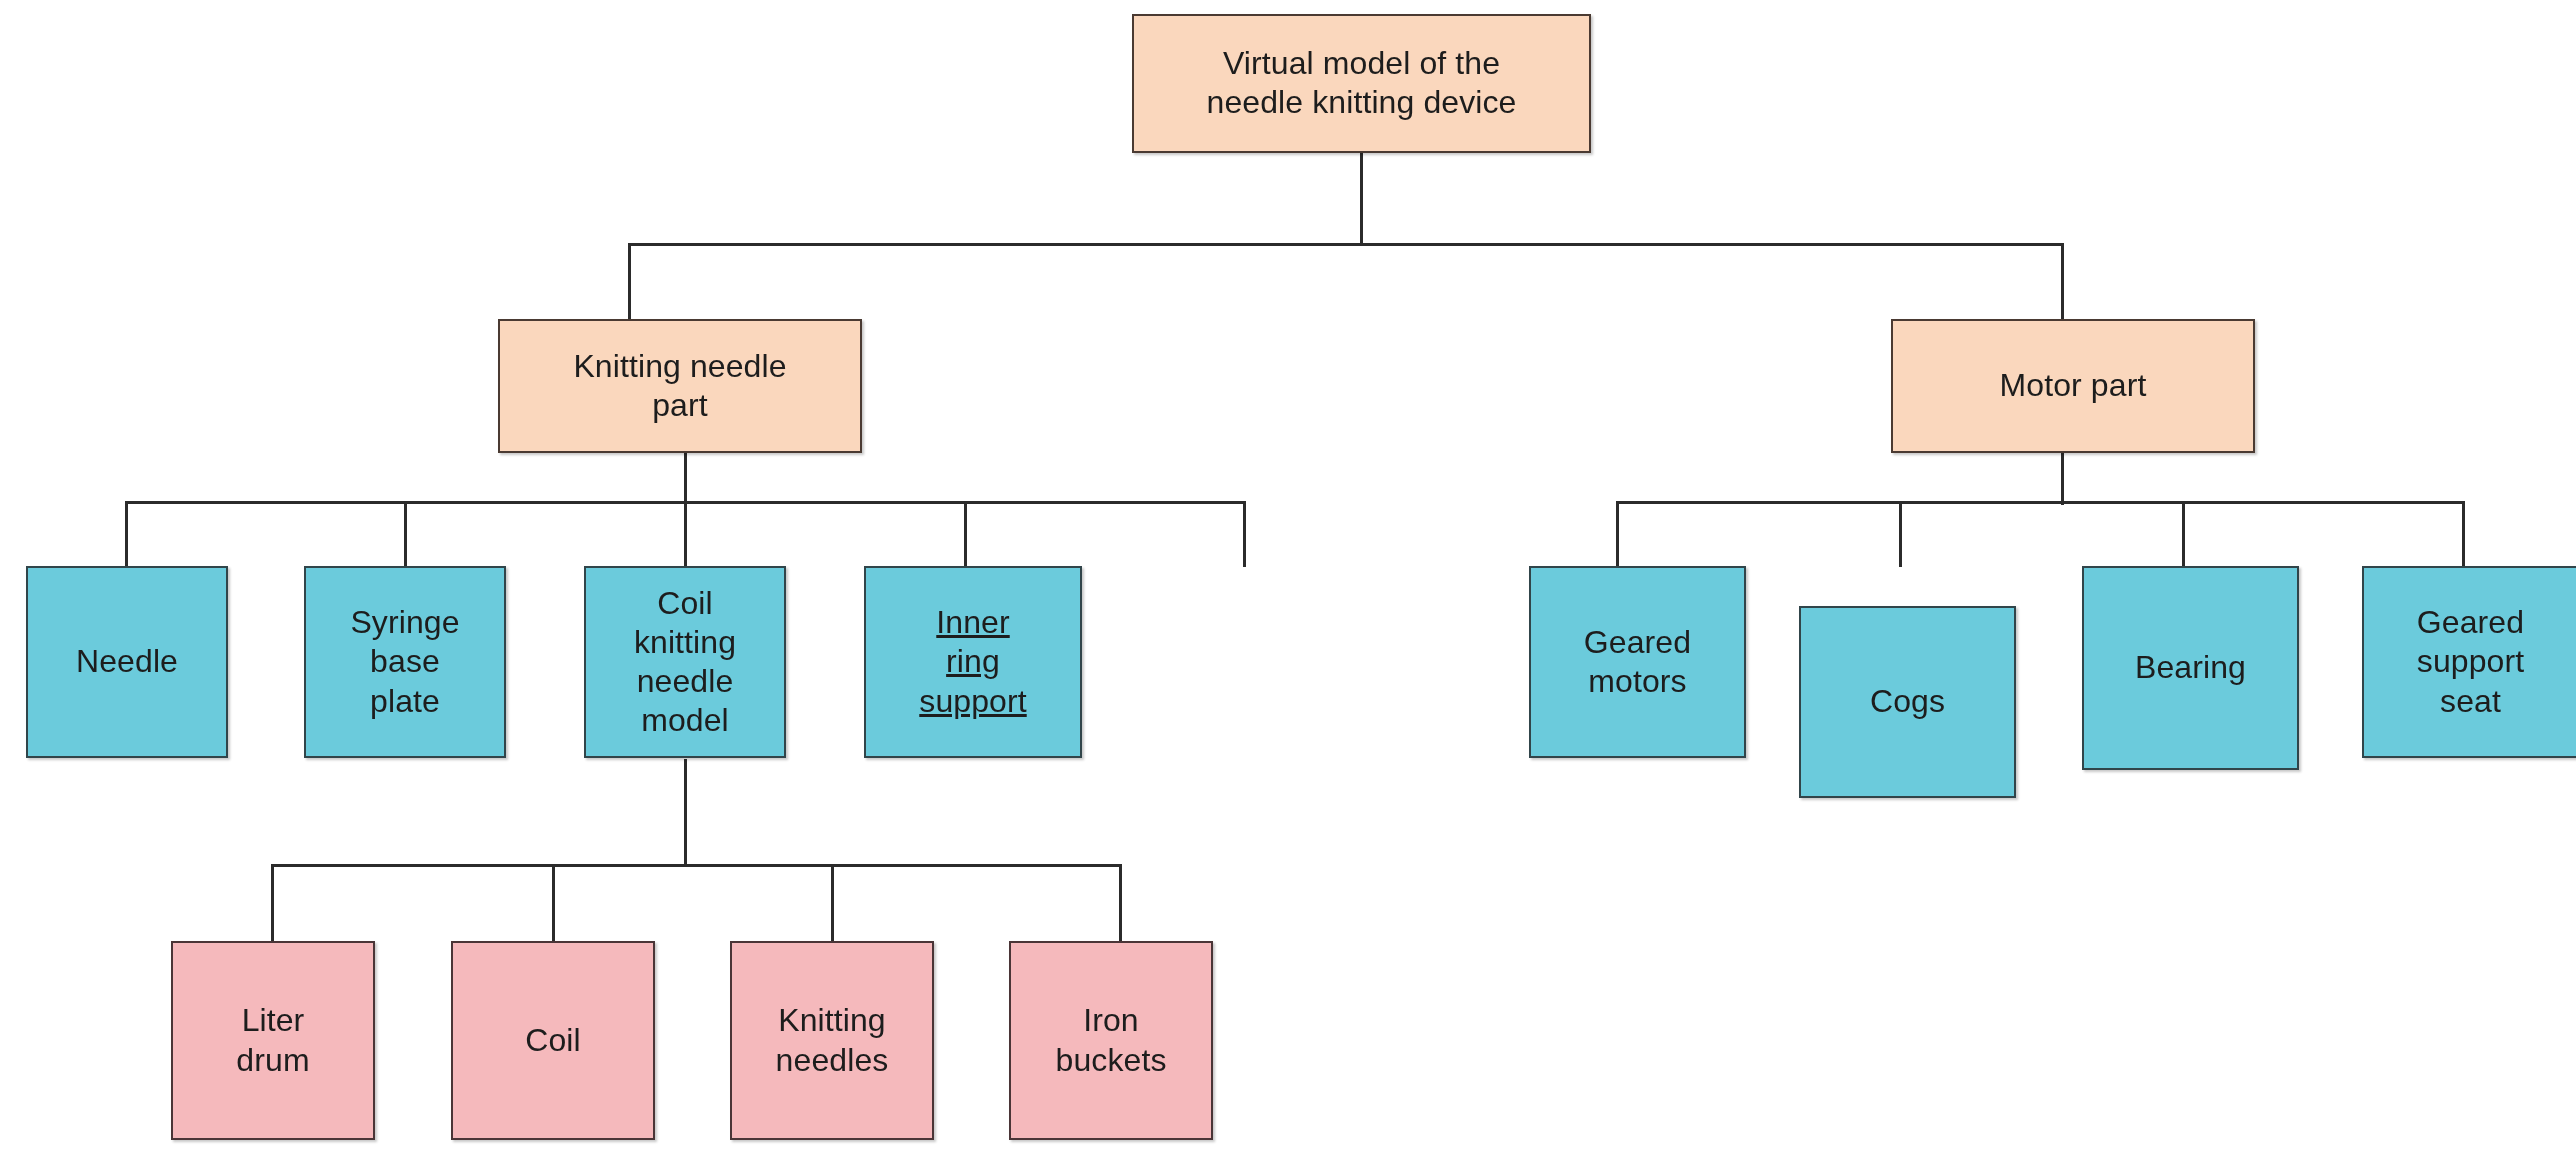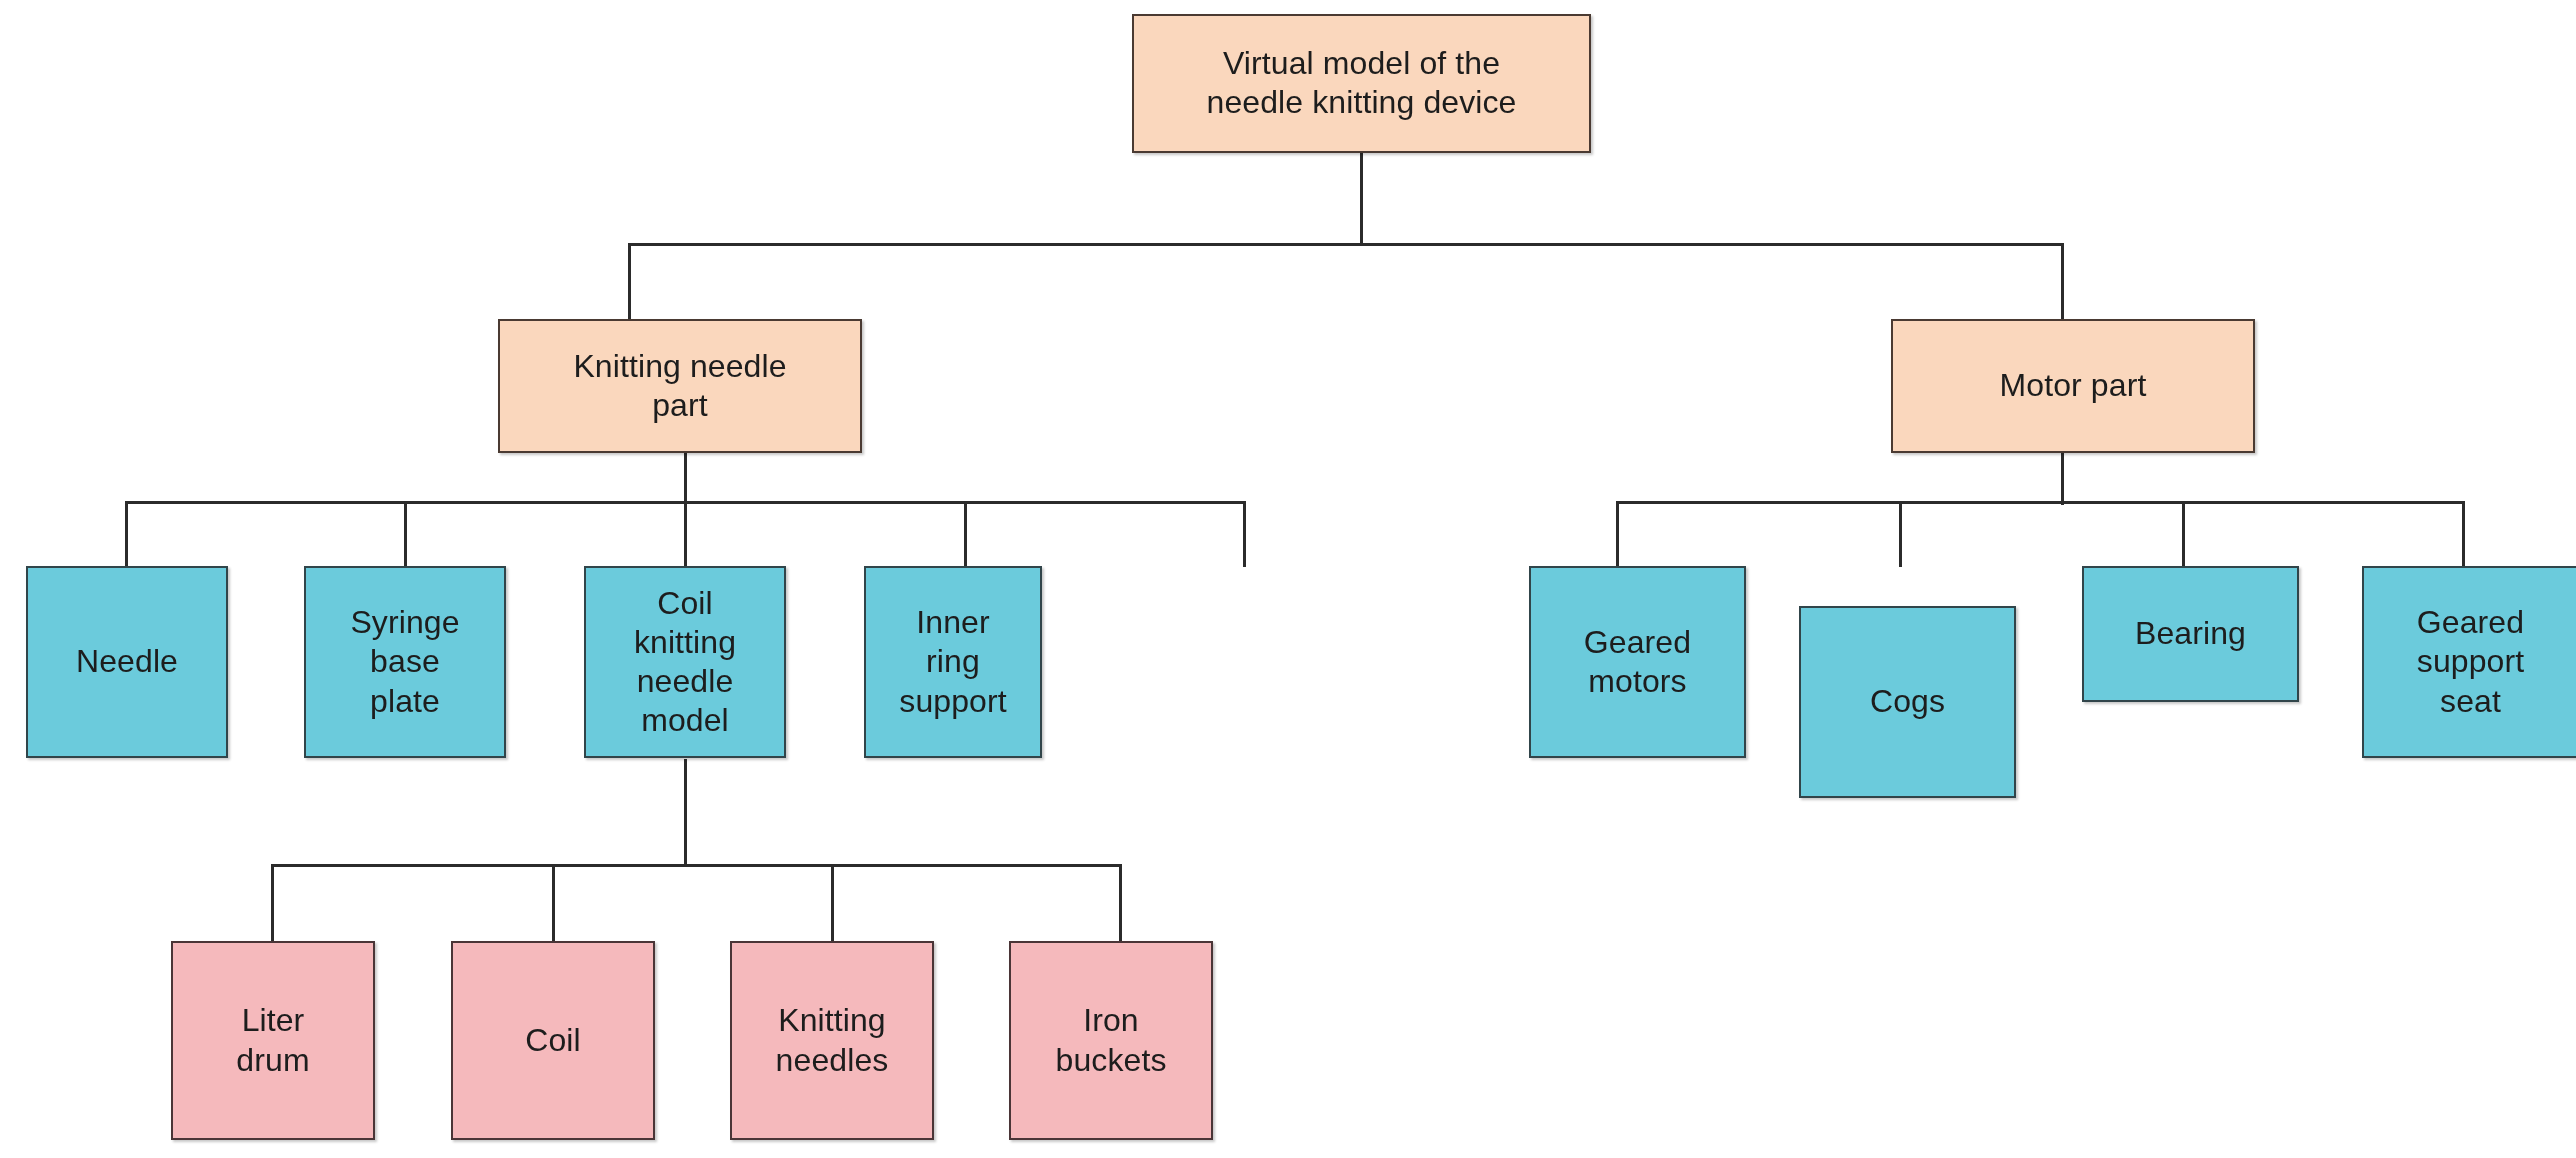--- a/index.html
+++ b/index.html
@@ -107,37 +107,37 @@
 plate</span>
   </div>
 
   <div class="node lvl-3 overflow" style="left:584px; top:566px; width:202px; height:192px;">
     <span class="lbl">Coil
 knitting
 needle
 model</span>
   </div>
 
-  <div class="node lvl-3" style="left:864px; top:566px; width:178px; height:192px;">
+  <div class="node lvl-3" style="left:864px; top:566px; width:218px; height:192px;text-decoration:underline;">
     <span class="lbl">Inner
 ring
 support</span>
   </div>
 
 
   <div class="node lvl-3" style="left:1529px; top:566px; width:217px; height:192px;">
     <span class="lbl">Geared
 motors</span>
   </div>
 
   <div class="node lvl-3" style="left:1799px; top:566px; width:217px; height:192px;margin-top:40px;">
     <span class="lbl">Cogs</span>
   </div>
 
-  <div class="node lvl-3" style="left:2082px; top:566px; width:217px; height:136px;">
+  <div class="node lvl-3" style="left:2082px; top:566px; width:217px; height:204px;">
     <span class="lbl">Bearing</span>
   </div>
 
   <div class="node lvl-3" style="left:2362px; top:566px; width:217px; height:192px;">
     <span class="lbl">Geared
 support
 seat</span>
   </div>
 
   <div class="node lvl-4" style="left:171px; top:941px; width:204px; height:199px;">

